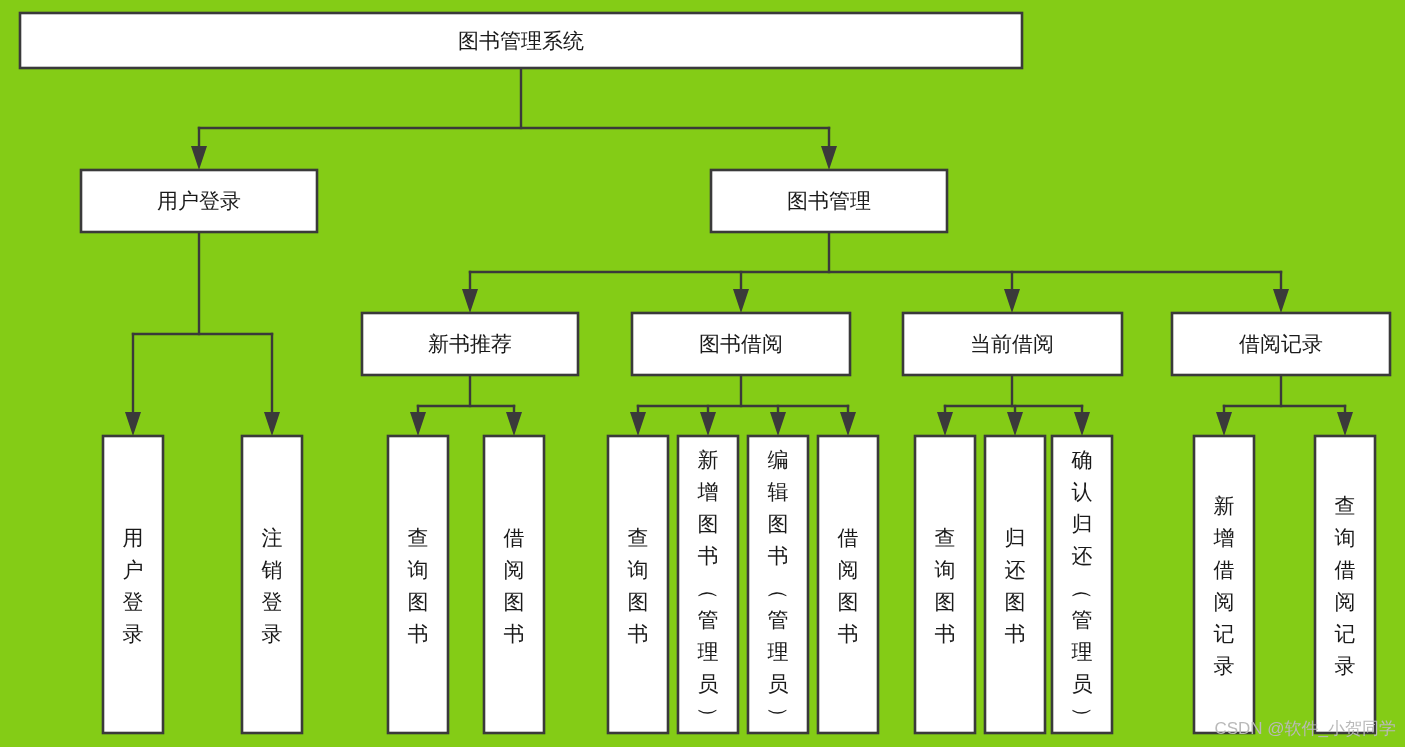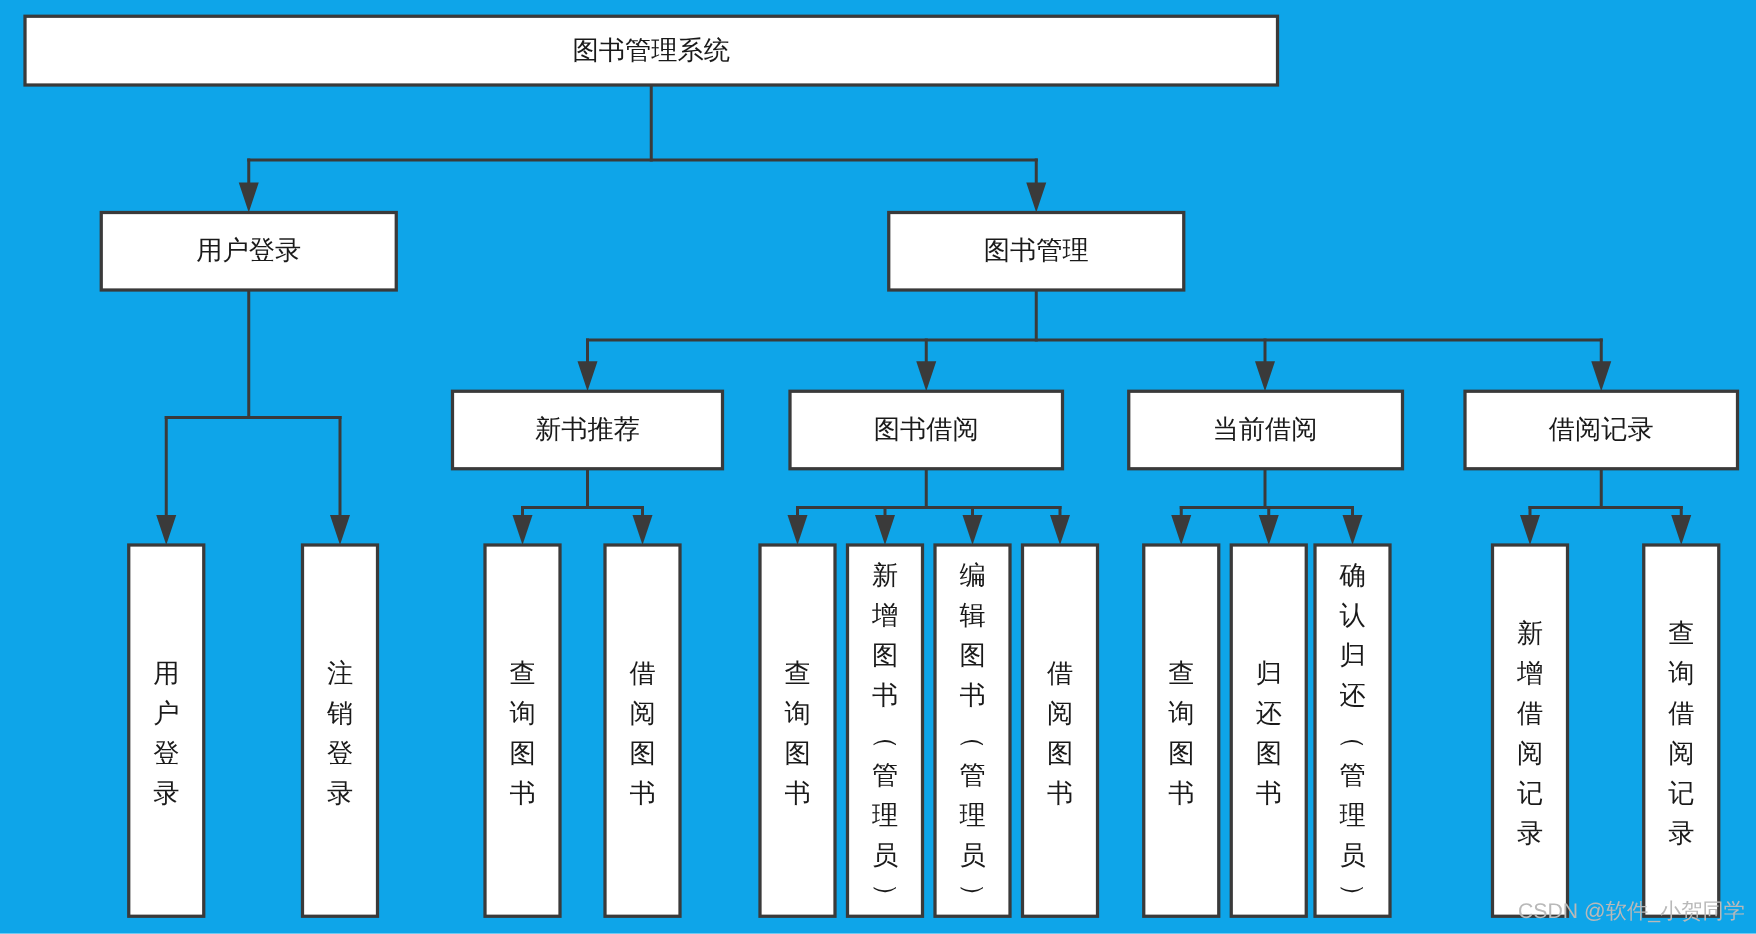--- a/index.html
+++ b/index.html
@@ -8,21 +8,21 @@
     padding: 0;
     background: #ffffff;
   }
   body {
     font-family: "Liberation Sans", "DejaVu Sans", sans-serif;
   }
   #diagram-root {
     position: relative;
     width: 1405px;
     height: 747px;
-    background: #0ea5e9;
+    background: #84cc16;
     overflow: hidden;
   }
   svg.diagram-canvas {
     position: absolute;
     left: 0;
     top: 0;
     width: 1405px;
     height: 747px;
     display: block;
   }

